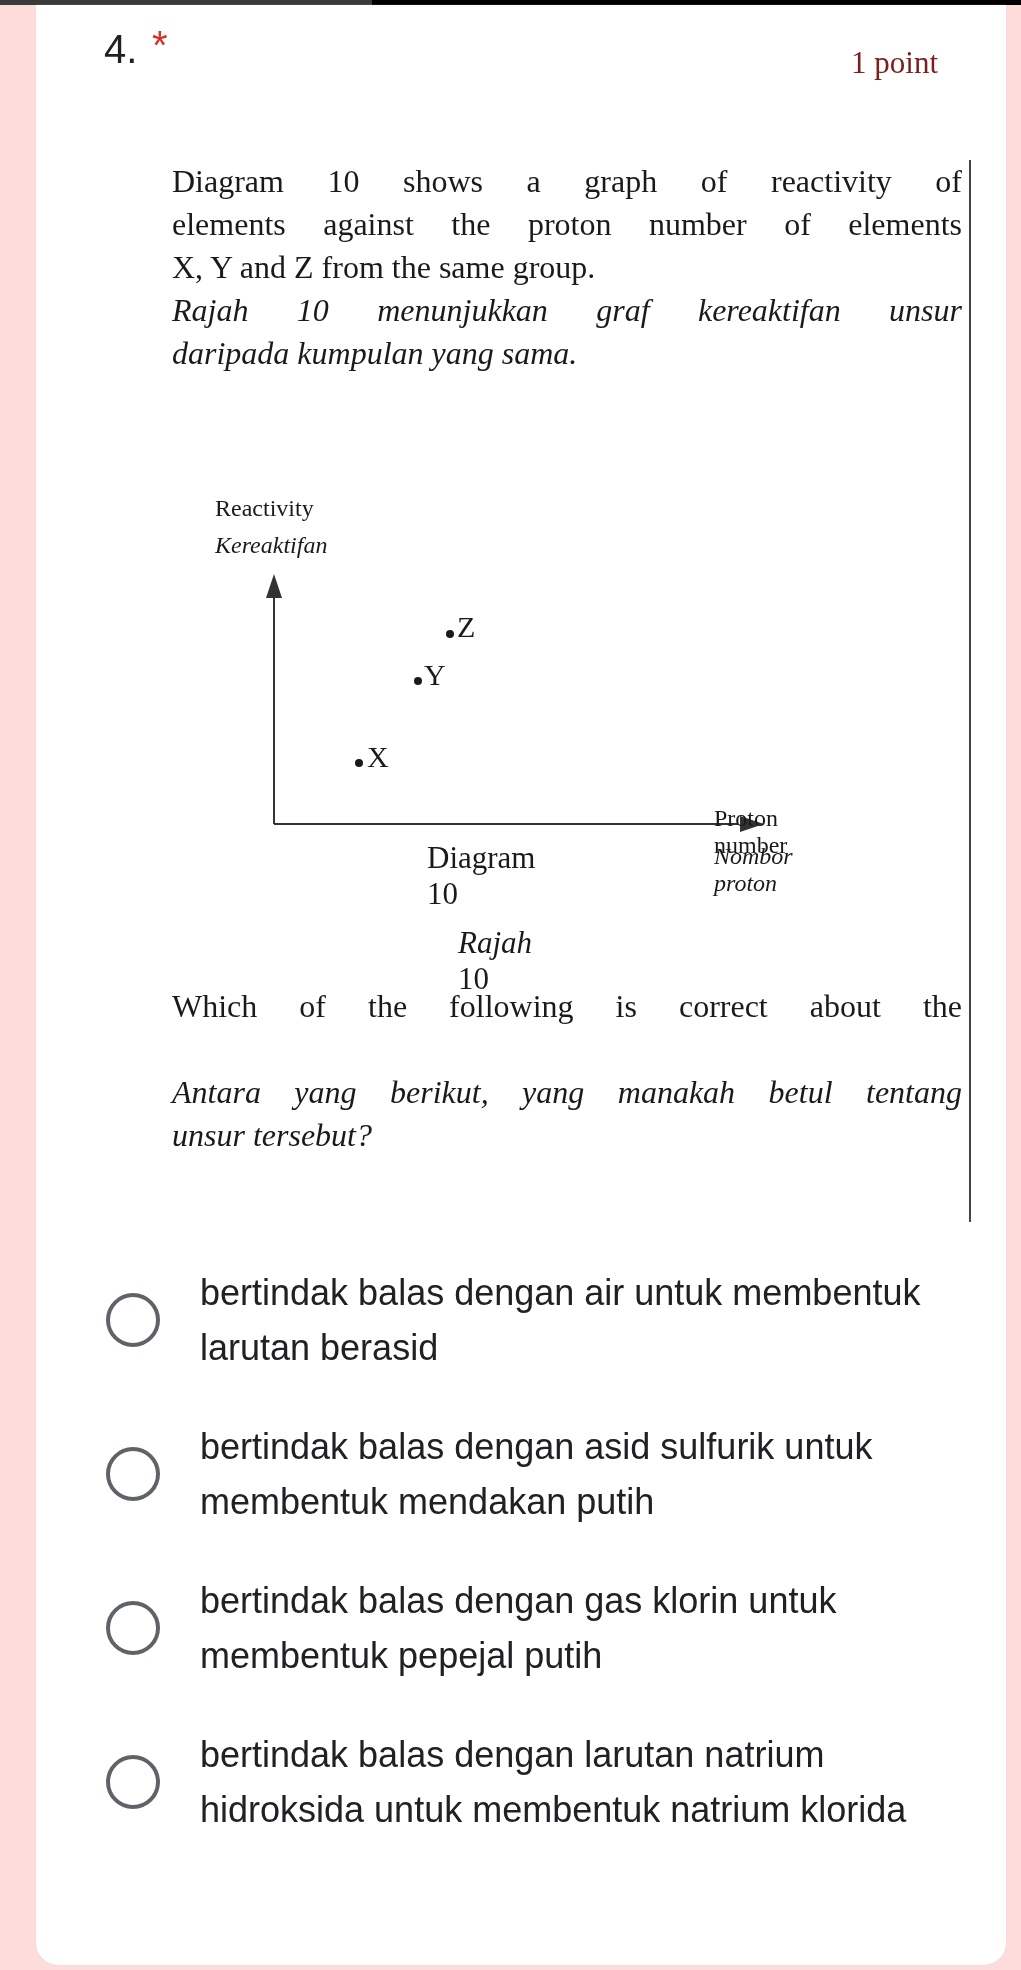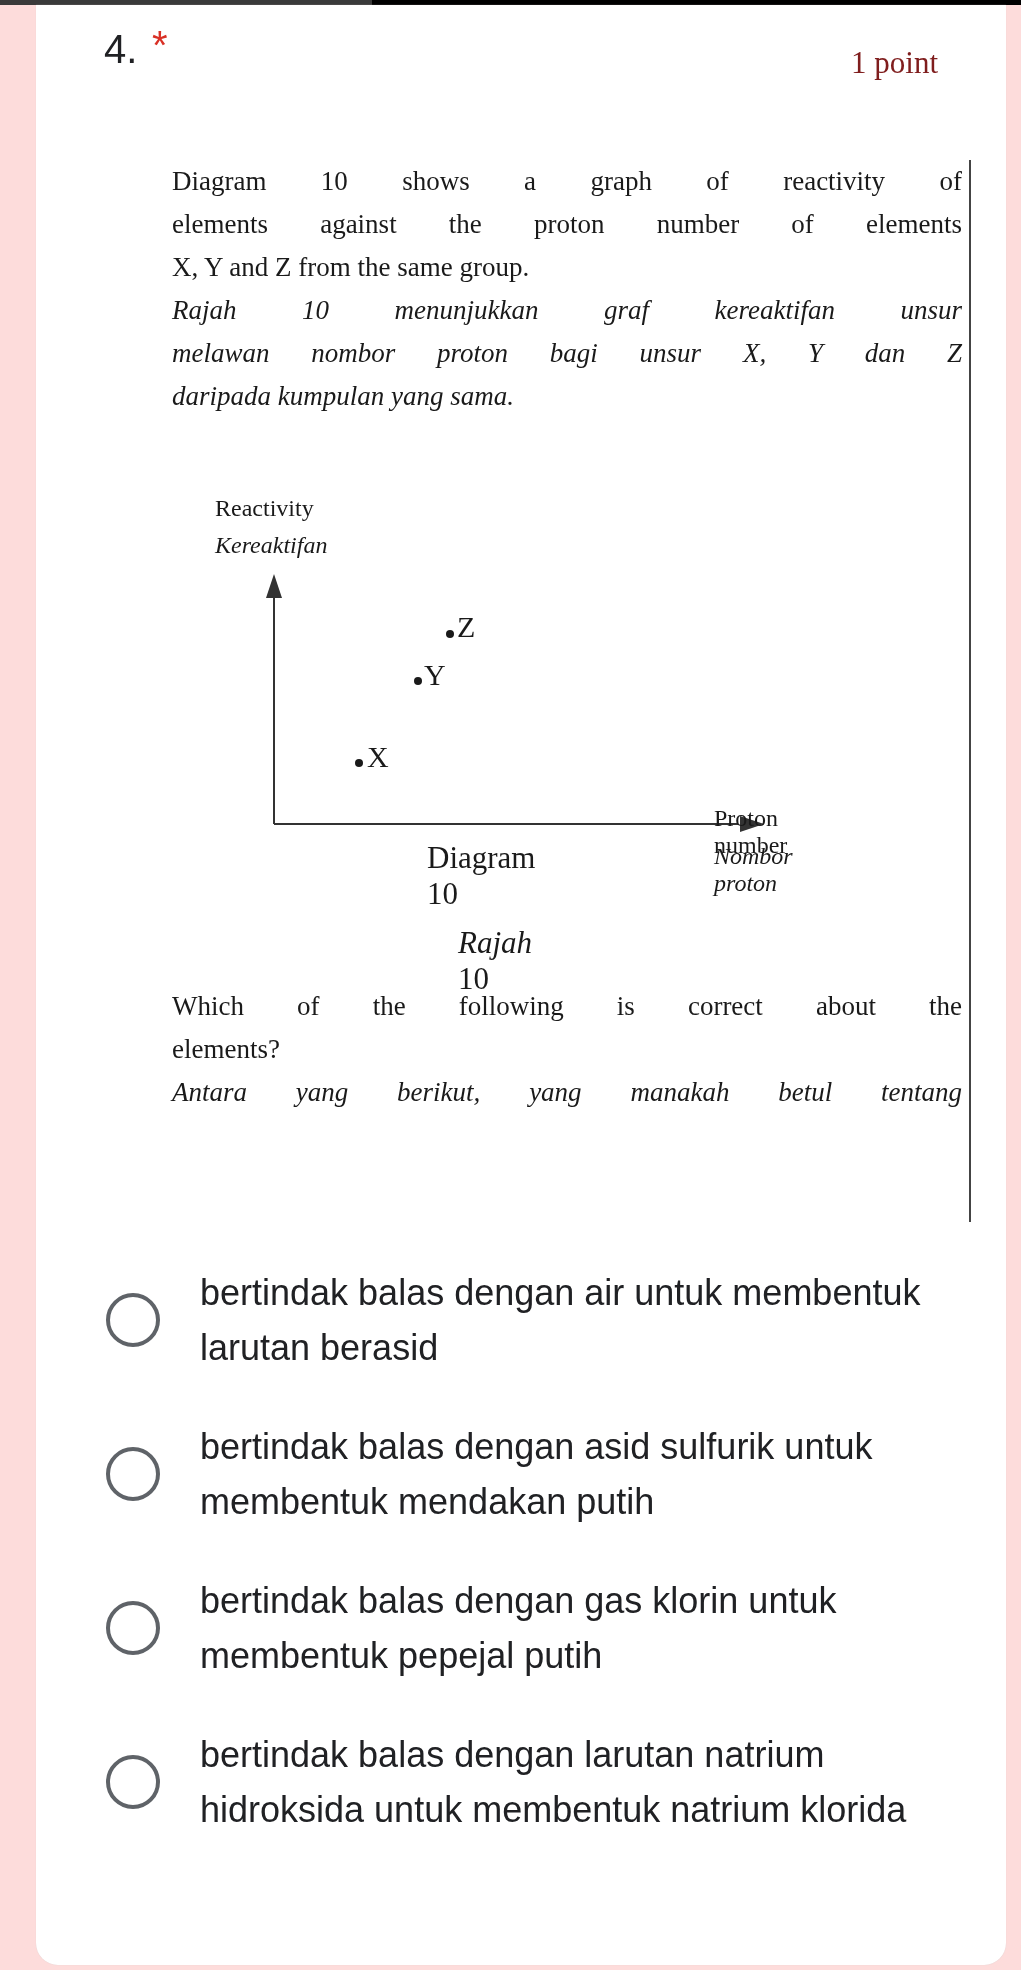--- a/index.html
+++ b/index.html
@@ -17,21 +17,21 @@
     box-shadow:0 0 1px #d9c9c8;
   }
   .q-head { position:absolute; left:68px; top:18px; right:68px; height:60px; }
   .q-num { position:absolute; left:0; top:4px; font-size:40px; color:#202124; }
   .q-req { position:absolute; left:48px; top:0px; font-size:40px; color:#d93025; }
   .q-points { position:absolute; right:0; top:22px; font-size:31px; color:#7f1d1d;font-family:Liberation Serif, serif; }
 
   .q-image { position:absolute; left:64px; top:145px; width:880px; height:1080px; background:#fff; }
   .q-image .vline { position:absolute; left:869px; top:10px; width:2px; height:1062px; background:#444; }
   .serif { font-family:"Liberation Serif", "DejaVu Serif", serif; color:#1a1a1a; }
-  .para { position:absolute; left:72px; width:790px; font-size:27px; line-height:43px; text-align:justify; }
+  .para { position:absolute; left:72px; width:790px; font-size:32px; line-height:43px; text-align:justify; }
   .para .line { display:block; text-align-last:justify; }
   .para .line.last { text-align-last:left; }
   .it { font-style:italic; }
 
   .graph { position:absolute; left:0; top:0; }
   .ylab { position:absolute; font-size:24px; }
   .pt-label { position:absolute; font-size:30px; }
   .dot { position:absolute; width:8px; height:8px; border-radius:50%; background:#1a1a1a; }
 
   .options { position:absolute; left:64px; top:1240px; width:860px; }
@@ -59,21 +59,20 @@
   <div class="q-image">
     <div class="vline"></div>
 
     <div class="para serif" style="top:10px;">
       <span class="line">Diagram 10 shows a graph of reactivity of</span>
       <span class="line">elements against the proton number of elements</span>
       <span class="line last">X, Y and Z from the same group.</span>
     </div>
     <div class="para serif it" style="top:139px;">
       <span class="line">Rajah 10 menunjukkan graf kereaktifan unsur</span>
-      <span class="line">melawan nombor proton bagi unsur X, Y dan Z</span>
       <span class="line last">daripada kumpulan yang sama.</span>
     </div>
 
     <div class="graph">
       <span class="ylab serif" style="left:115px; top:345px;">Reactivity</span>
       <span class="ylab serif it" style="left:115px; top:382px;">Kereaktifan</span>
 
       <svg width="880" height="700" style="position:absolute;left:0;top:0;">
         <line x1="174" y1="674" x2="174" y2="440" stroke="#333" stroke-width="2"></line>
         <polygon points="174,424 166,448 182,448" fill="#333"></polygon>
@@ -91,24 +90,24 @@
 
       <span class="ylab serif" style="left:614px; top:655px;">Proton number</span>
       <span class="ylab serif it" style="left:614px; top:693px;">Nombor proton</span>
 
       <span class="serif" style="position:absolute; left:327px; top:690px; font-size:31px;">Diagram 10</span>
       <span class="serif" style="position:absolute; left:358px; top:735px; font-size:31px;margin-top:40px;"><span class="it">Rajah</span><span> 10</span></span>
     </div>
 
     <div class="para serif" style="top:835px;">
       <span class="line">Which of the following is correct about the</span>
-      <span class="line last">elements?</span>
     </div>
     <div class="para serif it" style="top:921px;">
       <span class="line">Antara yang berikut, yang manakah betul tentang</span>
+      <span class="line last">unsur tersebut?</span>
     </div>
   </div>
 
   <div class="options">
     <div class="option" style="position:absolute; top:20px;">
       <span class="radio"></span>
       <span class="opt-text">bertindak balas dengan air untuk membentuk larutan berasid</span>
     </div>
     <div class="option" style="position:absolute; top:174px;">
       <span class="radio"></span>

